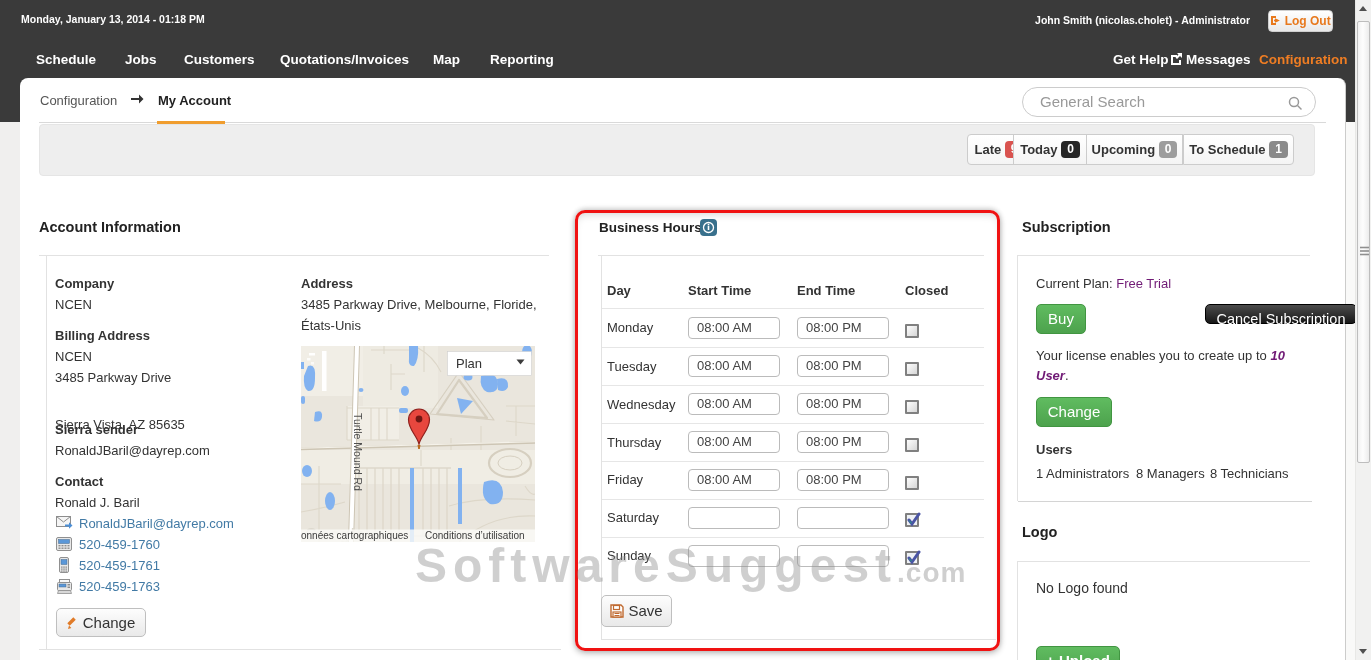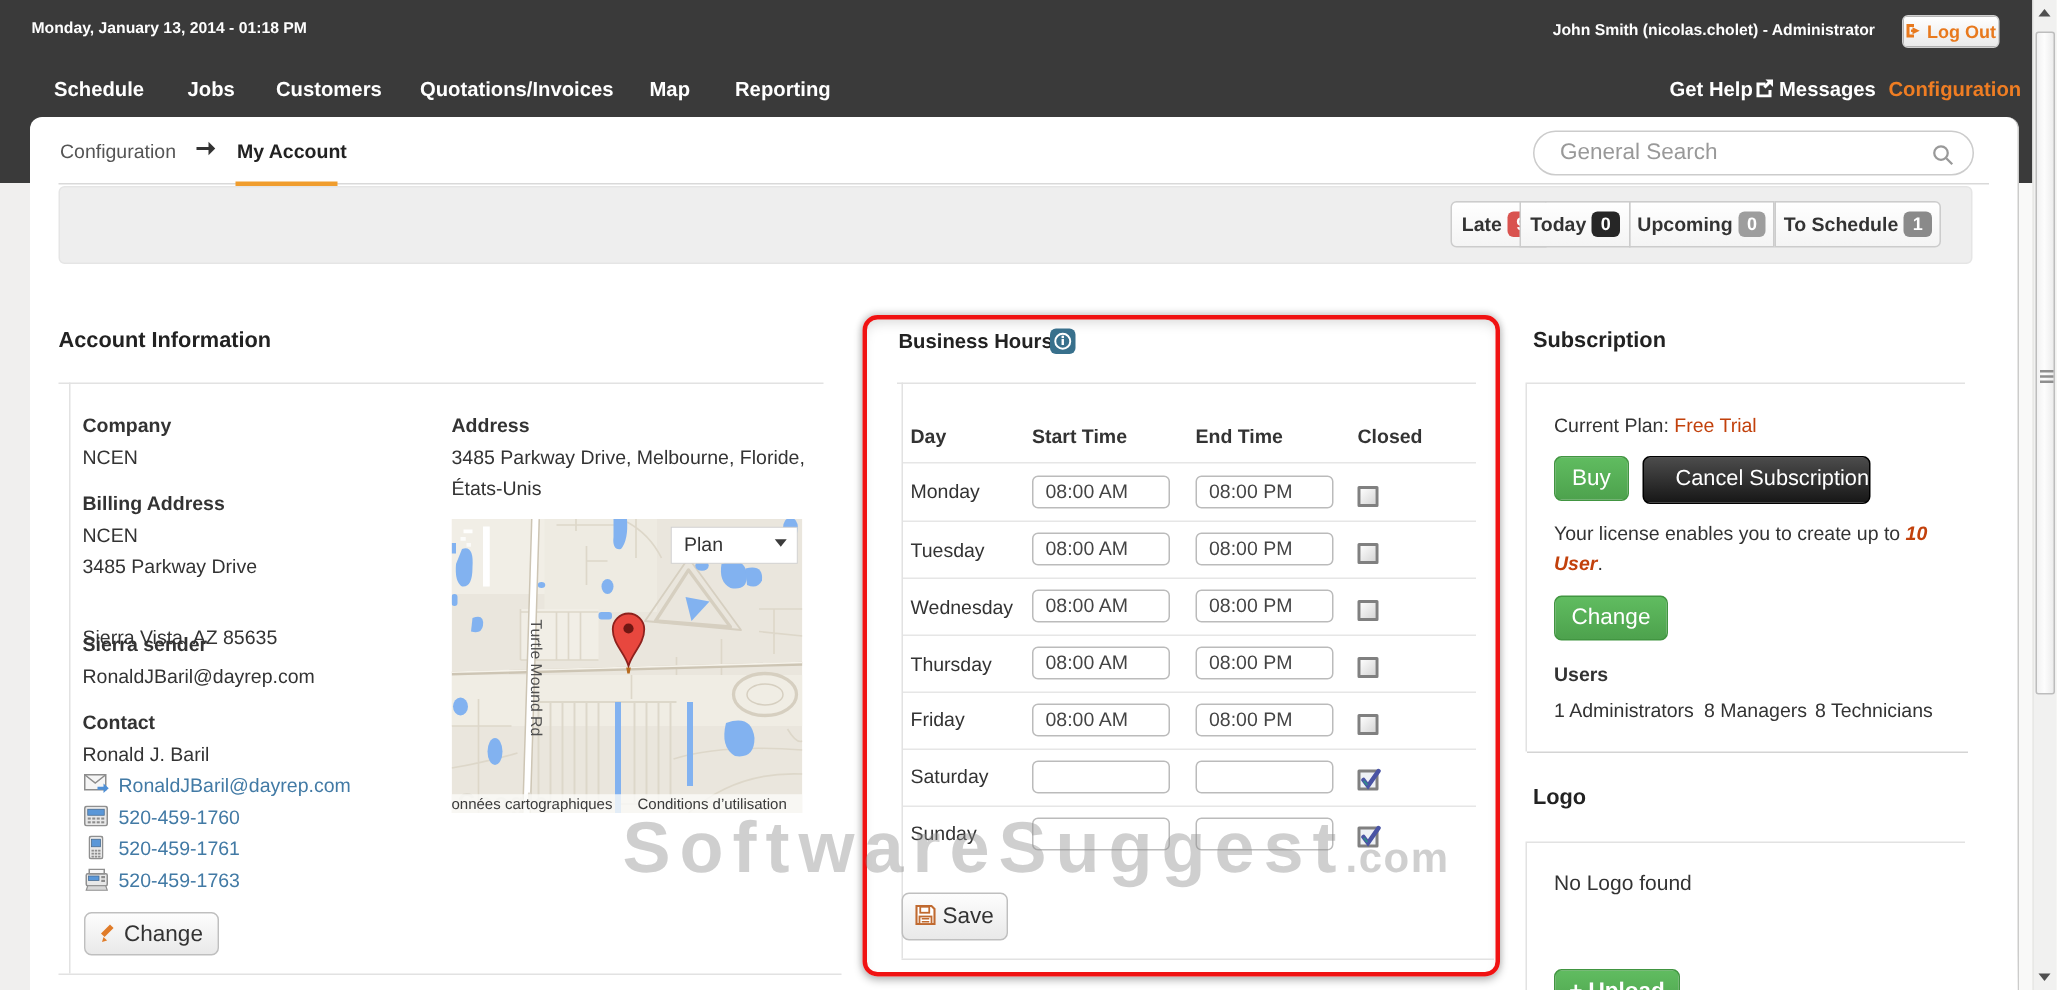--- a/index.html
+++ b/index.html
@@ -29,21 +29,21 @@
 .badge { display:inline-block; min-width:10px; padding:1px 6px; border-radius:4px; color:#fff; font-size:12px; font-weight:bold; line-height:15px; position:relative; top:-1px; }
 
 .sechead { font-size:14.5px; font-weight:bold; color:#222; }
 .rule { height:1px; background:#e2e2e2; }
 .vline { width:1px; background:#e2e2e2; }
 .lbl { font-size:13px; font-weight:bold; color:#333; }
 .val { font-size:13px; color:#333; }
 .blue { color:#427aa5; }
 .gbtn { background:linear-gradient(#fdfdfd,#e9e9e9); border:1px solid #bfbfbf; border-radius:5px; color:#333; text-align:center; }
 .greenbtn { background:linear-gradient(#60bc60,#4da24d); border:1px solid #419541; border-radius:5px; color:#fff; text-align:center; }
-.orange { color:#c2410c; }
+.orange { color:#701a75; }
 
 .tin { position:absolute; width:92px; height:22px; border:1px solid #bbb; border-radius:4px; background:#fff; font-size:13px; color:#444; line-height:20px; padding-left:8px; }
 .cbox { position:absolute; width:14px; height:14px; border:2px solid #808080; background:linear-gradient(135deg,#fdfdfd,#d6d6d6); border-radius:1px; }
 .rowline { position:absolute; height:1px; background:#e6e6e6; }
 #watermark { left:415px; top:542px; font-size:48px; font-weight:bold; color:#8f8f8f; opacity:0.42; letter-spacing:6px; line-height:1; white-space:nowrap; }
 #watermark .sm { font-size:28px; letter-spacing:1px; }
 
 #sbar { left:1355px; top:0; width:16px; height:660px; background:#f1f1f0; border-left:1px solid #e8e8e6; }
 #sthumb { position:absolute; left:1px; top:21px; width:13px; height:442px; background:linear-gradient(to right,#f2f2f2,#fdfdfd 45%,#ececec); border:1px solid #bdbdbd; border-radius:2px; }
 </style>
@@ -303,21 +303,21 @@
         <rect x="3" y="8" width="8" height="5" fill="#fff" stroke="#c06a30" stroke-width="1.2"></rect>
         <line x1="4.5" y1="9.5" x2="9.5" y2="9.5" stroke="#c06a30"></line>
         <line x1="4.5" y1="11.5" x2="9.5" y2="11.5" stroke="#c06a30"></line>
       </svg>Save</div>
 
   <div class="abs sechead" style="left:1022px; top:219px;">Subscription</div>
   <div class="abs rule" style="left:1018px; top:255px; width:292px;"></div>
   <div class="abs vline" style="left:1017px; top:255px; height:246px;"></div>
   <div class="abs val" style="left:1036px; top:276px;">Current Plan: <span class="orange">Free Trial</span></div>
   <div class="abs greenbtn" style="left:1036px; top:304px; width:50px; height:30px; font-size:15px; line-height:28px;">Buy</div>
-  <div class="abs" style="left:1095px; top:304px; width:152px; height:32px; background:linear-gradient(#4c4c4c,#171717); border:1px solid #000; border-radius:5px; color:#fff; font-size:14.5px; line-height:28px; text-align:right;">Cancel Subscription</div>
+  <div class="abs" style="left:1205px; top:304px; width:152px; height:20px; background:linear-gradient(#4c4c4c,#171717); border:1px solid #000; border-radius:5px; color:#fff; font-size:14.5px; line-height:28px; text-align:center;">Cancel Subscription</div>
   <div class="abs val" style="left:1036px; top:348px;">Your license enables you to create up to <span class="orange" style="font-weight:bold;font-style:italic;">10</span></div>
   <div class="abs val" style="left:1036px; top:368px;"><span class="orange" style="font-weight:bold;font-style:italic;">User</span>.</div>
   <div class="abs greenbtn" style="left:1036px; top:397px; width:76px; height:30px; font-size:15px; line-height:28px;">Change</div>
   <div class="abs lbl" style="left:1036px; top:442px;">Users</div>
   <div class="abs val" style="left:1036px; top:466px;">1 Administrators</div>
   <div class="abs val" style="left:1136px; top:466px;">8 Managers</div>
   <div class="abs val" style="left:1210px; top:466px;">8 Technicians</div>
   <div class="abs" style="left:1018px; top:501px; width:294px; height:1px; background:#d4d4d4;"></div>
 
   <div class="abs sechead" style="left:1022px; top:524px;">Logo</div>

